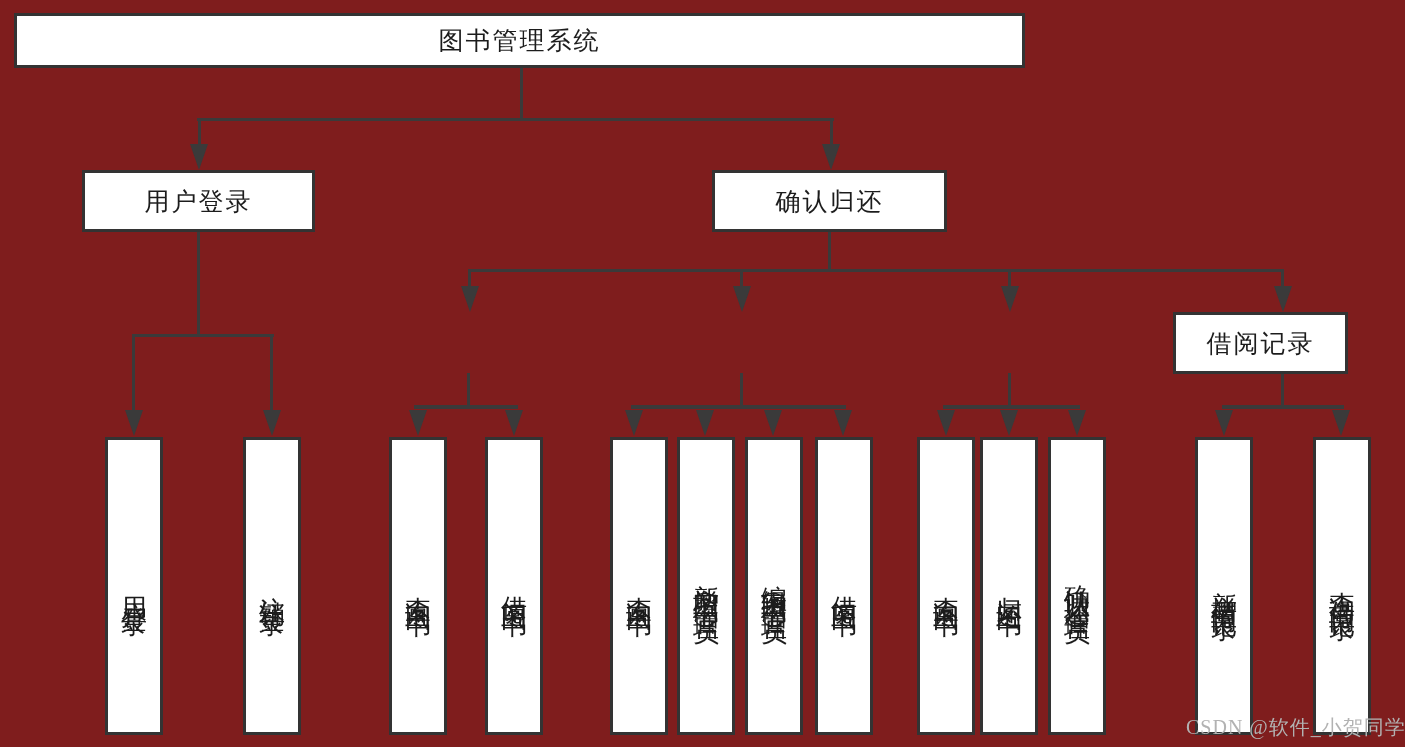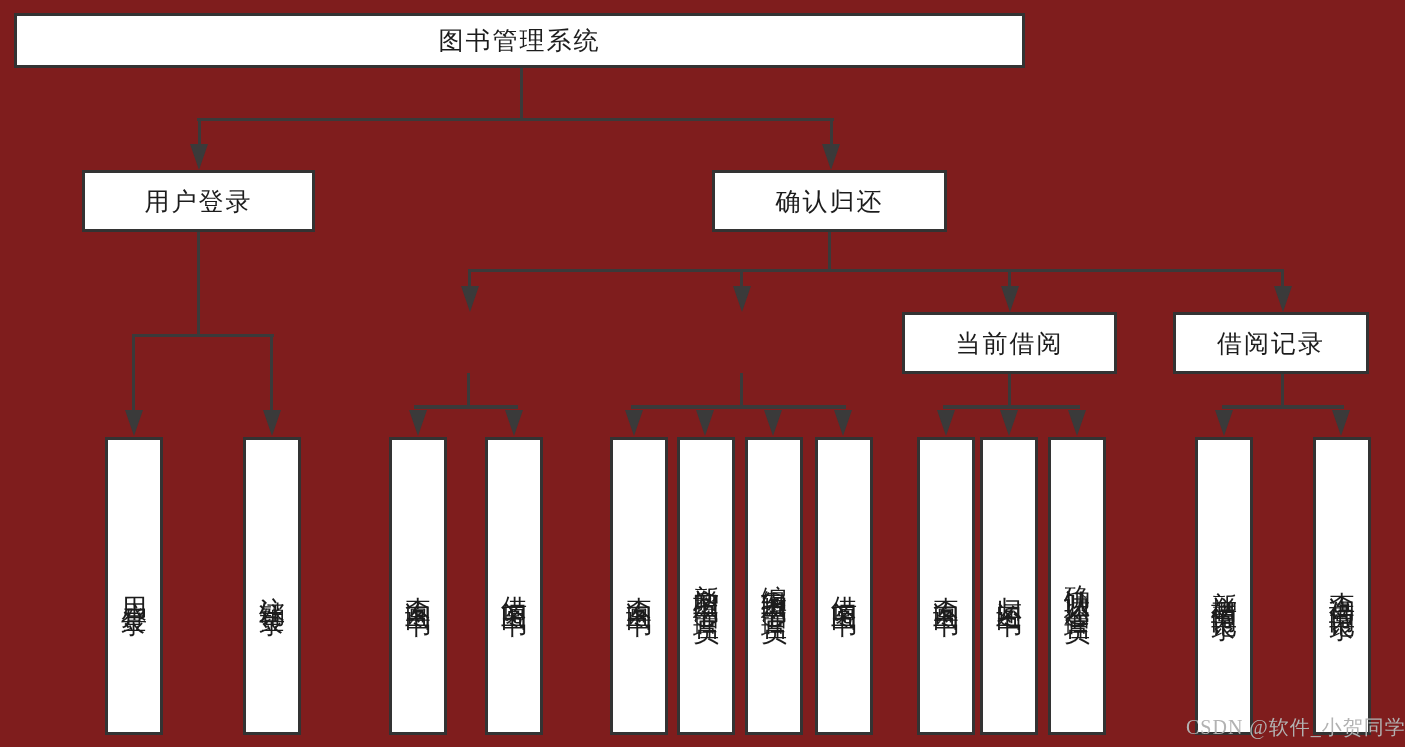--- a/index.html
+++ b/index.html
@@ -121,25 +121,22 @@
   <div class="hbox" style="left:82px;top:170px;width:233px;height:62px;">
     <span>用户登录</span>
   </div>
 
   <div class="hbox" style="left:712px;top:170px;width:235px;height:62px;">
     <span>确认归还</span>
   </div>
 
 
 
-  <div class="hbox" style="left:902px;top:312px;width:215px;height:62px;">
-    <span>当前借阅</span>
-  </div>
 
-  <div class="hbox" style="left:1173px;top:312px;width:196px;height:62px;">
+  <div class="hbox" style="left:1173px;top:312px;width:175px;height:62px;">
     <span>借阅记录</span>
   </div>
 
   <div class="vbox" style="left:105px;">
     <span class="vtext">用户登录</span>
   </div>
   <div class="vbox" style="left:243px;">
     <span class="vtext">注销登录</span>
   </div>
 

